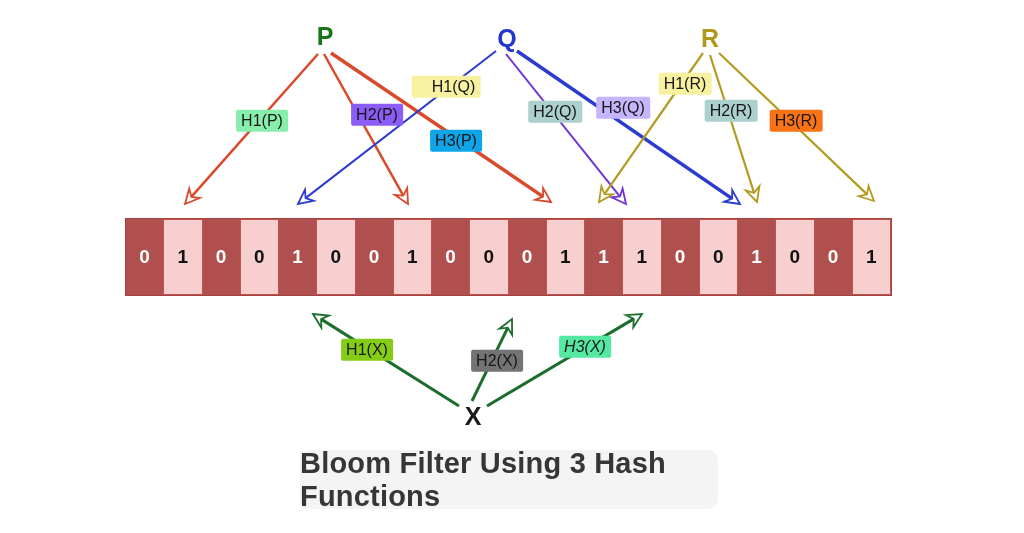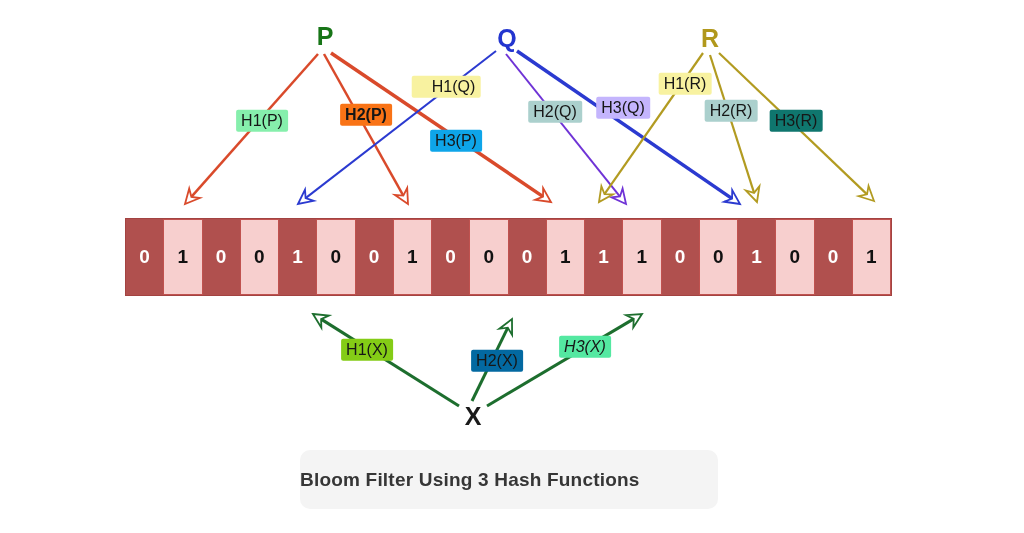--- a/index.html
+++ b/index.html
@@ -20,22 +20,22 @@
   #bit-array {
     position:absolute; left:125px; top:218px; width:767px; height:78px;
     display:flex; box-sizing:border-box;
   }
   .bit-cell {
     flex:1; display:flex; align-items:center; justify-content:center;
     font-size:19px; font-weight:bold; box-sizing:border-box;
   }
   .caption {
     position:absolute; left:300px; top:450px; width:418px; height:59px;
-    border-radius:10px; display:flex; align-items:center; justify-content:flex-start;
-    font-weight:bold; font-size:19px; letter-spacing:0.2px;
+    border-radius:10px; display:flex; align-items:center; justify-content:center;
+    font-weight:bold; font-size:29px; letter-spacing:0.2px;
   }
 </style>
 </head>
 <body>
 
 <div class="stage">
 
   <svg id="arrows-layer" width="1024" height="533">
       <line x1="318" y1="54" x2="191.36897103796292" y2="196.81694995718468" stroke="#d94a2b" stroke-width="2.5"></line>
       <path d="M 185 204 L 189.19671822747992 188.56019572277103 L 191.36897103796292 196.81694995718468 L 199.82638978996815 197.9851711748439 Z" fill="#ffffff" stroke="#d94a2b" stroke-width="1.8" stroke-linejoin="miter"></path>
@@ -65,30 +65,30 @@
 
   <div id="items-layer">
       <div class="item-letter" style="left: 325px; top: 36px; color: rgb(23, 117, 23);">P</div>
       <div class="item-letter" style="left: 507px; top: 38px; color: rgb(35, 53, 207);">Q</div>
       <div class="item-letter" style="left: 710px; top: 38px; color: rgb(177, 152, 28);">R</div>
       <div class="item-letter" style="left: 473px; top: 416px; color: rgb(26, 26, 26);">X</div>
     </div>
 
   <div id="labels-layer">
       <div class="hash-label" style="left: 262px; top: 121px; background: #86efac;">H1(P)</div>
-      <div class="hash-label" style="left: 366px; top: 115px; background: #f97316; font-weight: bold;">H2(P)</div>
+      <div class="hash-label" style="left: 377px; top: 115px; background: #8b5cf6;">H2(P)</div>
       <div class="hash-label" style="left: 456px; top: 141px; background: #0ea5e9;">H3(P)</div>
       <div class="hash-label" style="left: 446px; top: 87px; background: rgb(248, 242, 160); padding-left: 20px;">H1(Q)</div>
       <div class="hash-label" style="left: 555px; top: 112px; background: rgb(171, 208, 205);">H2(Q)</div>
       <div class="hash-label" style="left: 623px; top: 108px; background: #c4b5fd;">H3(Q)</div>
       <div class="hash-label" style="left: 674px; top: 84px; background: rgb(248, 242, 160); margin-left: 11px;">H1(R)</div>
       <div class="hash-label" style="left: 731px; top: 111px; background: rgb(171, 208, 205);">H2(R)</div>
-      <div class="hash-label" style="left: 796px; top: 121px; background: #0f766e; text-align: center;">H3(R)</div>
+      <div class="hash-label" style="left: 796px; top: 121px; background: #f97316; text-align: center;">H3(R)</div>
       <div class="hash-label" style="left: 367px; top: 350px; background: #84cc16;">H1(X)</div>
-      <div class="hash-label" style="left: 497px; top: 361px; background: #0369a1;">H2(X)</div>
+      <div class="hash-label" style="left: 497px; top: 361px; background: #737373;">H2(X)</div>
       <div class="hash-label" style="left: 585px; top: 347px; background: rgb(84, 232, 161); font-style: italic;">H3(X)</div>
     </div>
 
   <div id="bit-array" style="border: 1px solid rgb(163, 67, 65);">
       <div class="bit-cell" style="background: rgb(176, 80, 78); color: rgb(255, 255, 255);">0</div>
       <div class="bit-cell" style="background: rgb(247, 207, 206); color: rgb(17, 17, 17); border: 1px solid rgb(192, 82, 79);">1</div>
       <div class="bit-cell" style="background: rgb(176, 80, 78); color: rgb(255, 255, 255);">0</div>
       <div class="bit-cell" style="background: rgb(247, 207, 206); color: rgb(17, 17, 17); border: 1px solid rgb(192, 82, 79);">0</div>
       <div class="bit-cell" style="background: rgb(176, 80, 78); color: rgb(255, 255, 255);">1</div>
       <div class="bit-cell" style="background: rgb(247, 207, 206); color: rgb(17, 17, 17); border: 1px solid rgb(192, 82, 79);">0</div>

